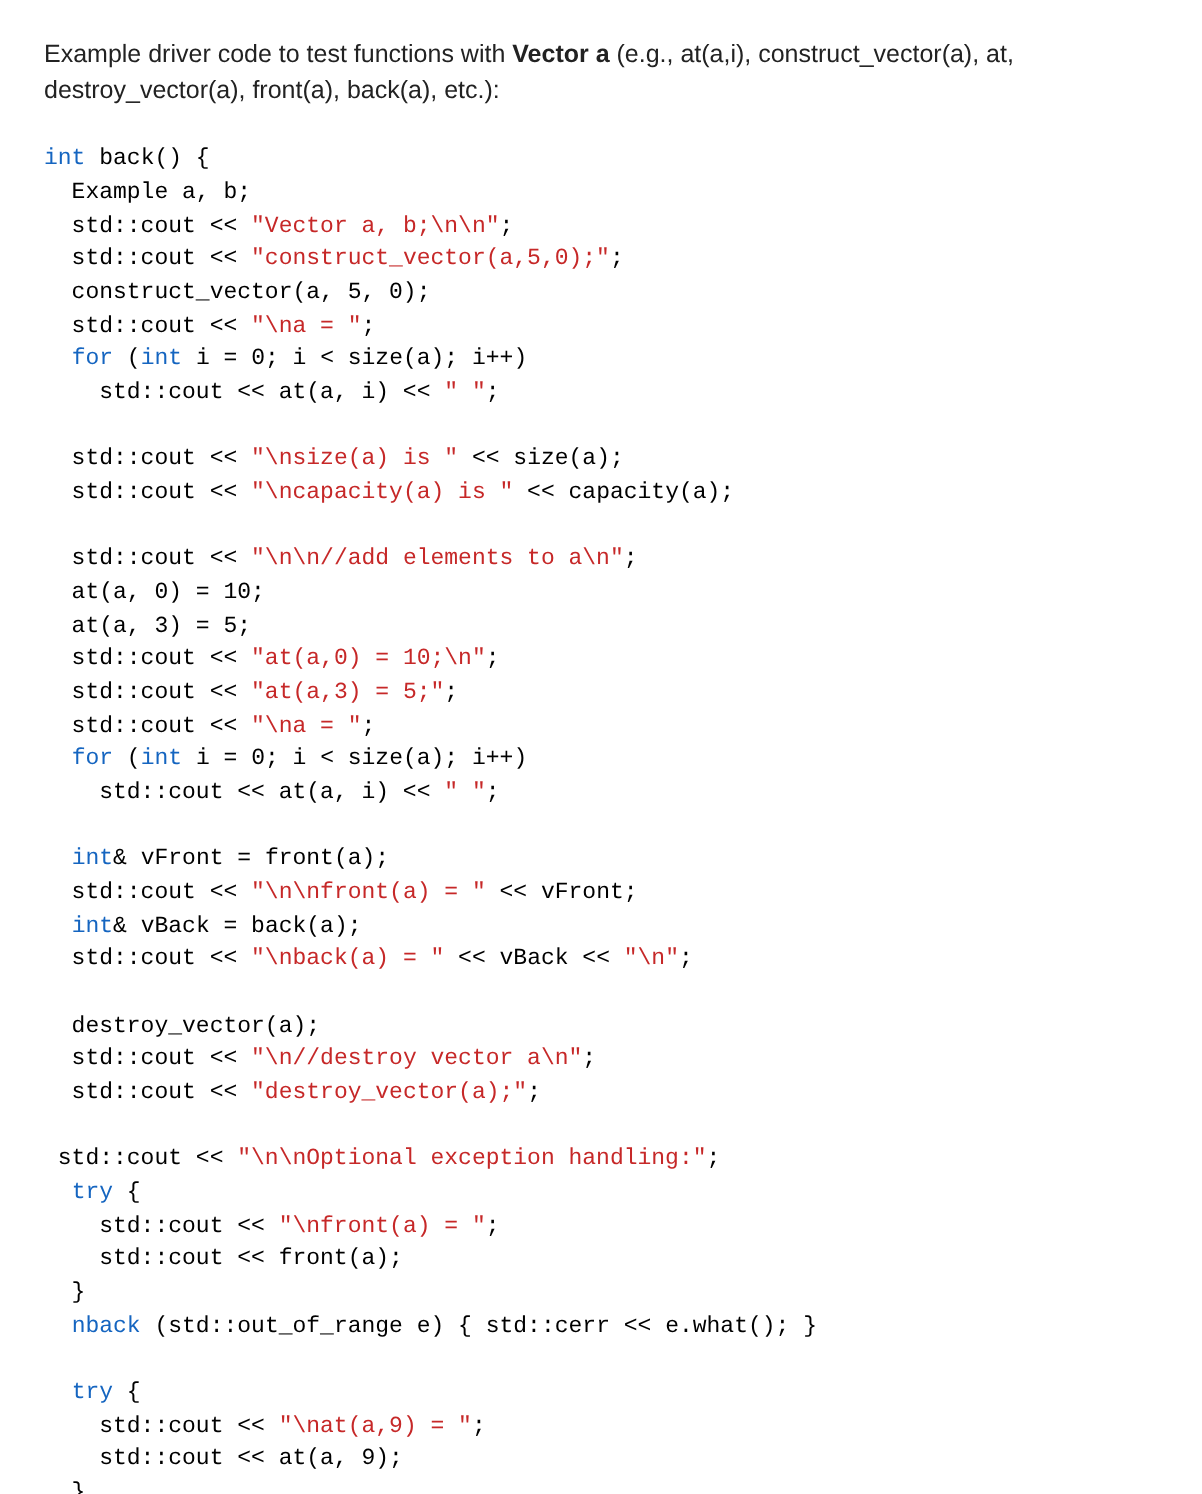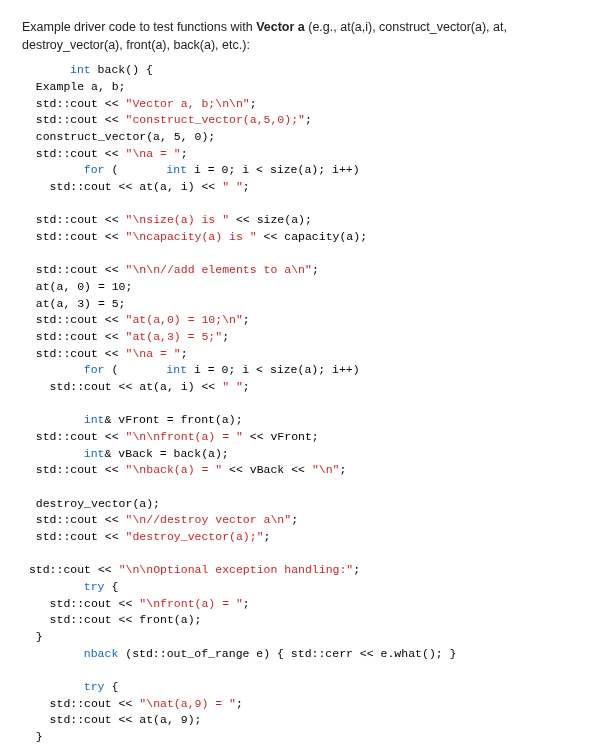--- a/index.html
+++ b/index.html
@@ -10,34 +10,34 @@
     color: #222;
   }
   .page {
     box-sizing: border-box;
     width: 601px;
     padding: 18px 22px 24px 22px;
   }
   .intro {
     font-size: 12.5px;
     line-height: 1.45;
-    margin-bottom: 8px;
+    margin-bottom: 18px;
   }
   .intro .bold {
     font-weight: 700;
   }
   pre.code {
     margin: 0;
     font-family: "Courier New", Courier, monospace;
     font-size: 11.5px;
     line-height: 1.45;
     white-space: pre;
     color: #000;
   }
-  .kw   { color: #1565c0; margin-left: 48px; }   
+  .kw   { color: #1565c0; }   
   .str  { color: #c62828; }   
 </style>
 </head>
 <body>
 
 <div class="page">
 
   <div class="intro">
     <span>Example driver code to test functions with </span><span class="bold">Vector a</span><span> (e.g., at(a,i), construct_vector(a), at, destroy_vector(a), front(a), back(a), etc.):</span>
   </div>

